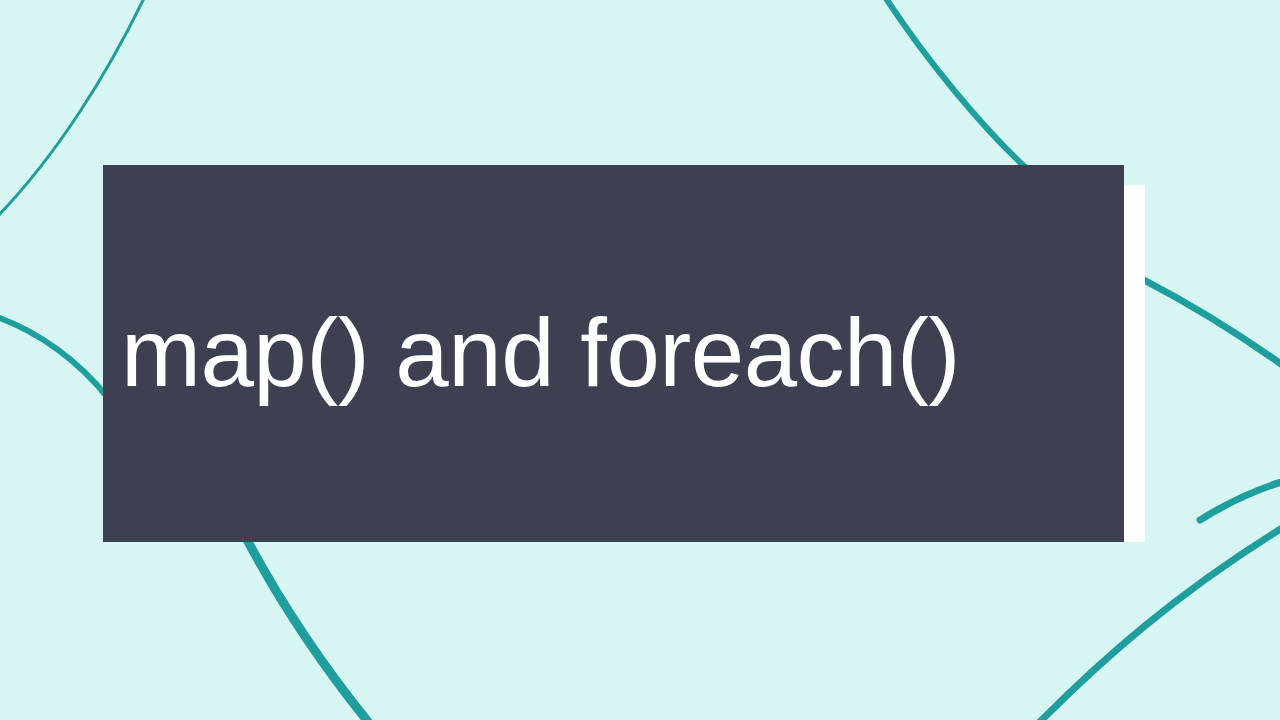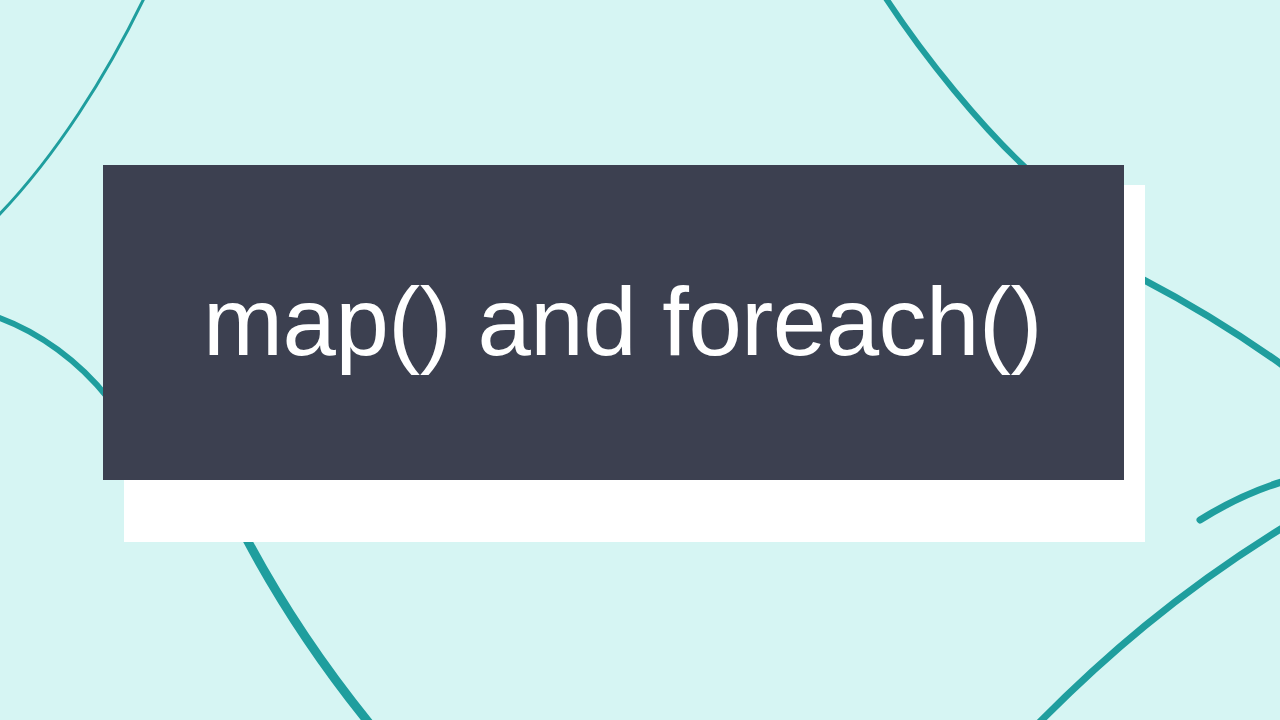--- a/index.html
+++ b/index.html
@@ -33,25 +33,25 @@
     width: 1021px;
     height: 357px;
     background: #ffffff;
   }
   
   #title-card {
     position: absolute;
     left: 103px;
     top: 165px;
     width: 1021px;
-    height: 315px;
+    height: 377px;
     background: #3c4050;
     display: flex;
     align-items: center;
-    justify-content: center;
+    justify-content: flex-start;
   }
   #title-text {
     color: #ffffff;
     font-family: "Liberation Sans", sans-serif;
     font-size: 96px;
     font-weight: 400;
     letter-spacing: -0.5px;
     line-height: 1.05;
     white-space: nowrap;
     text-align: center;

